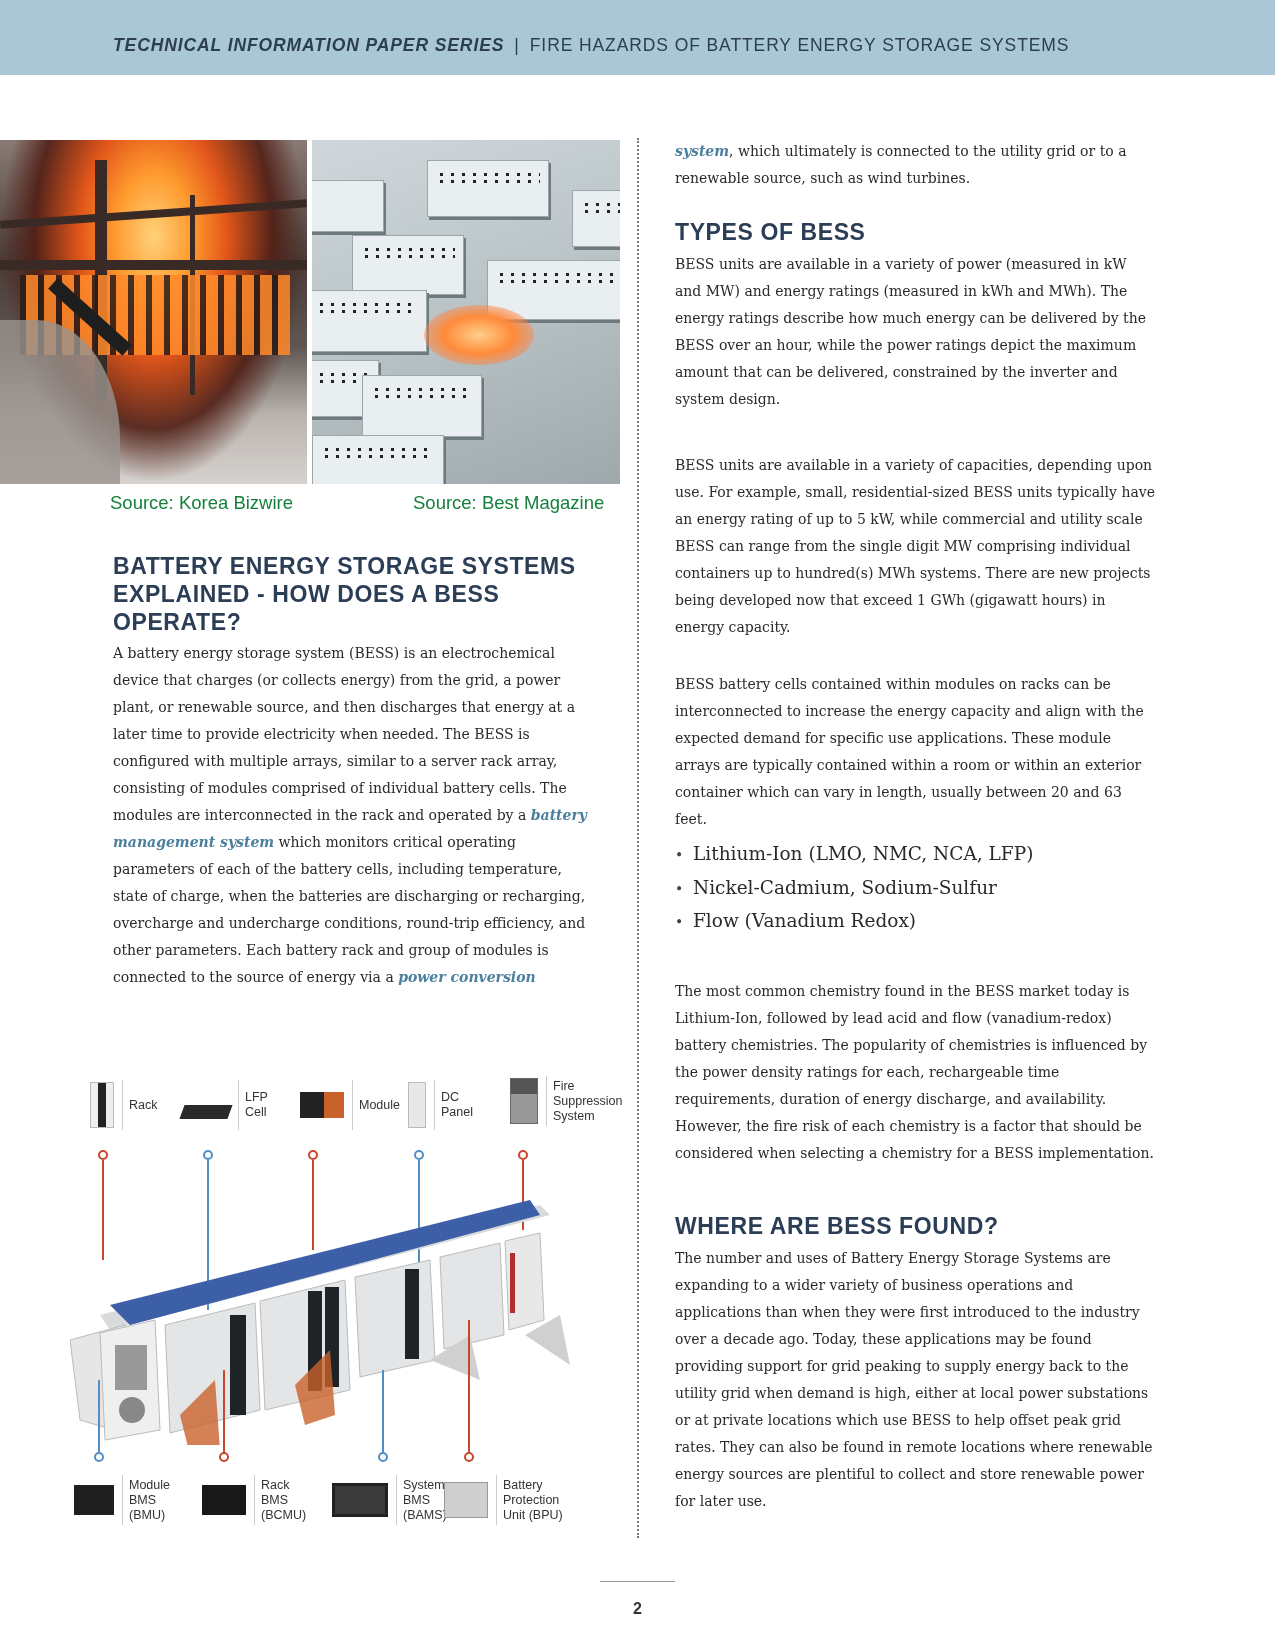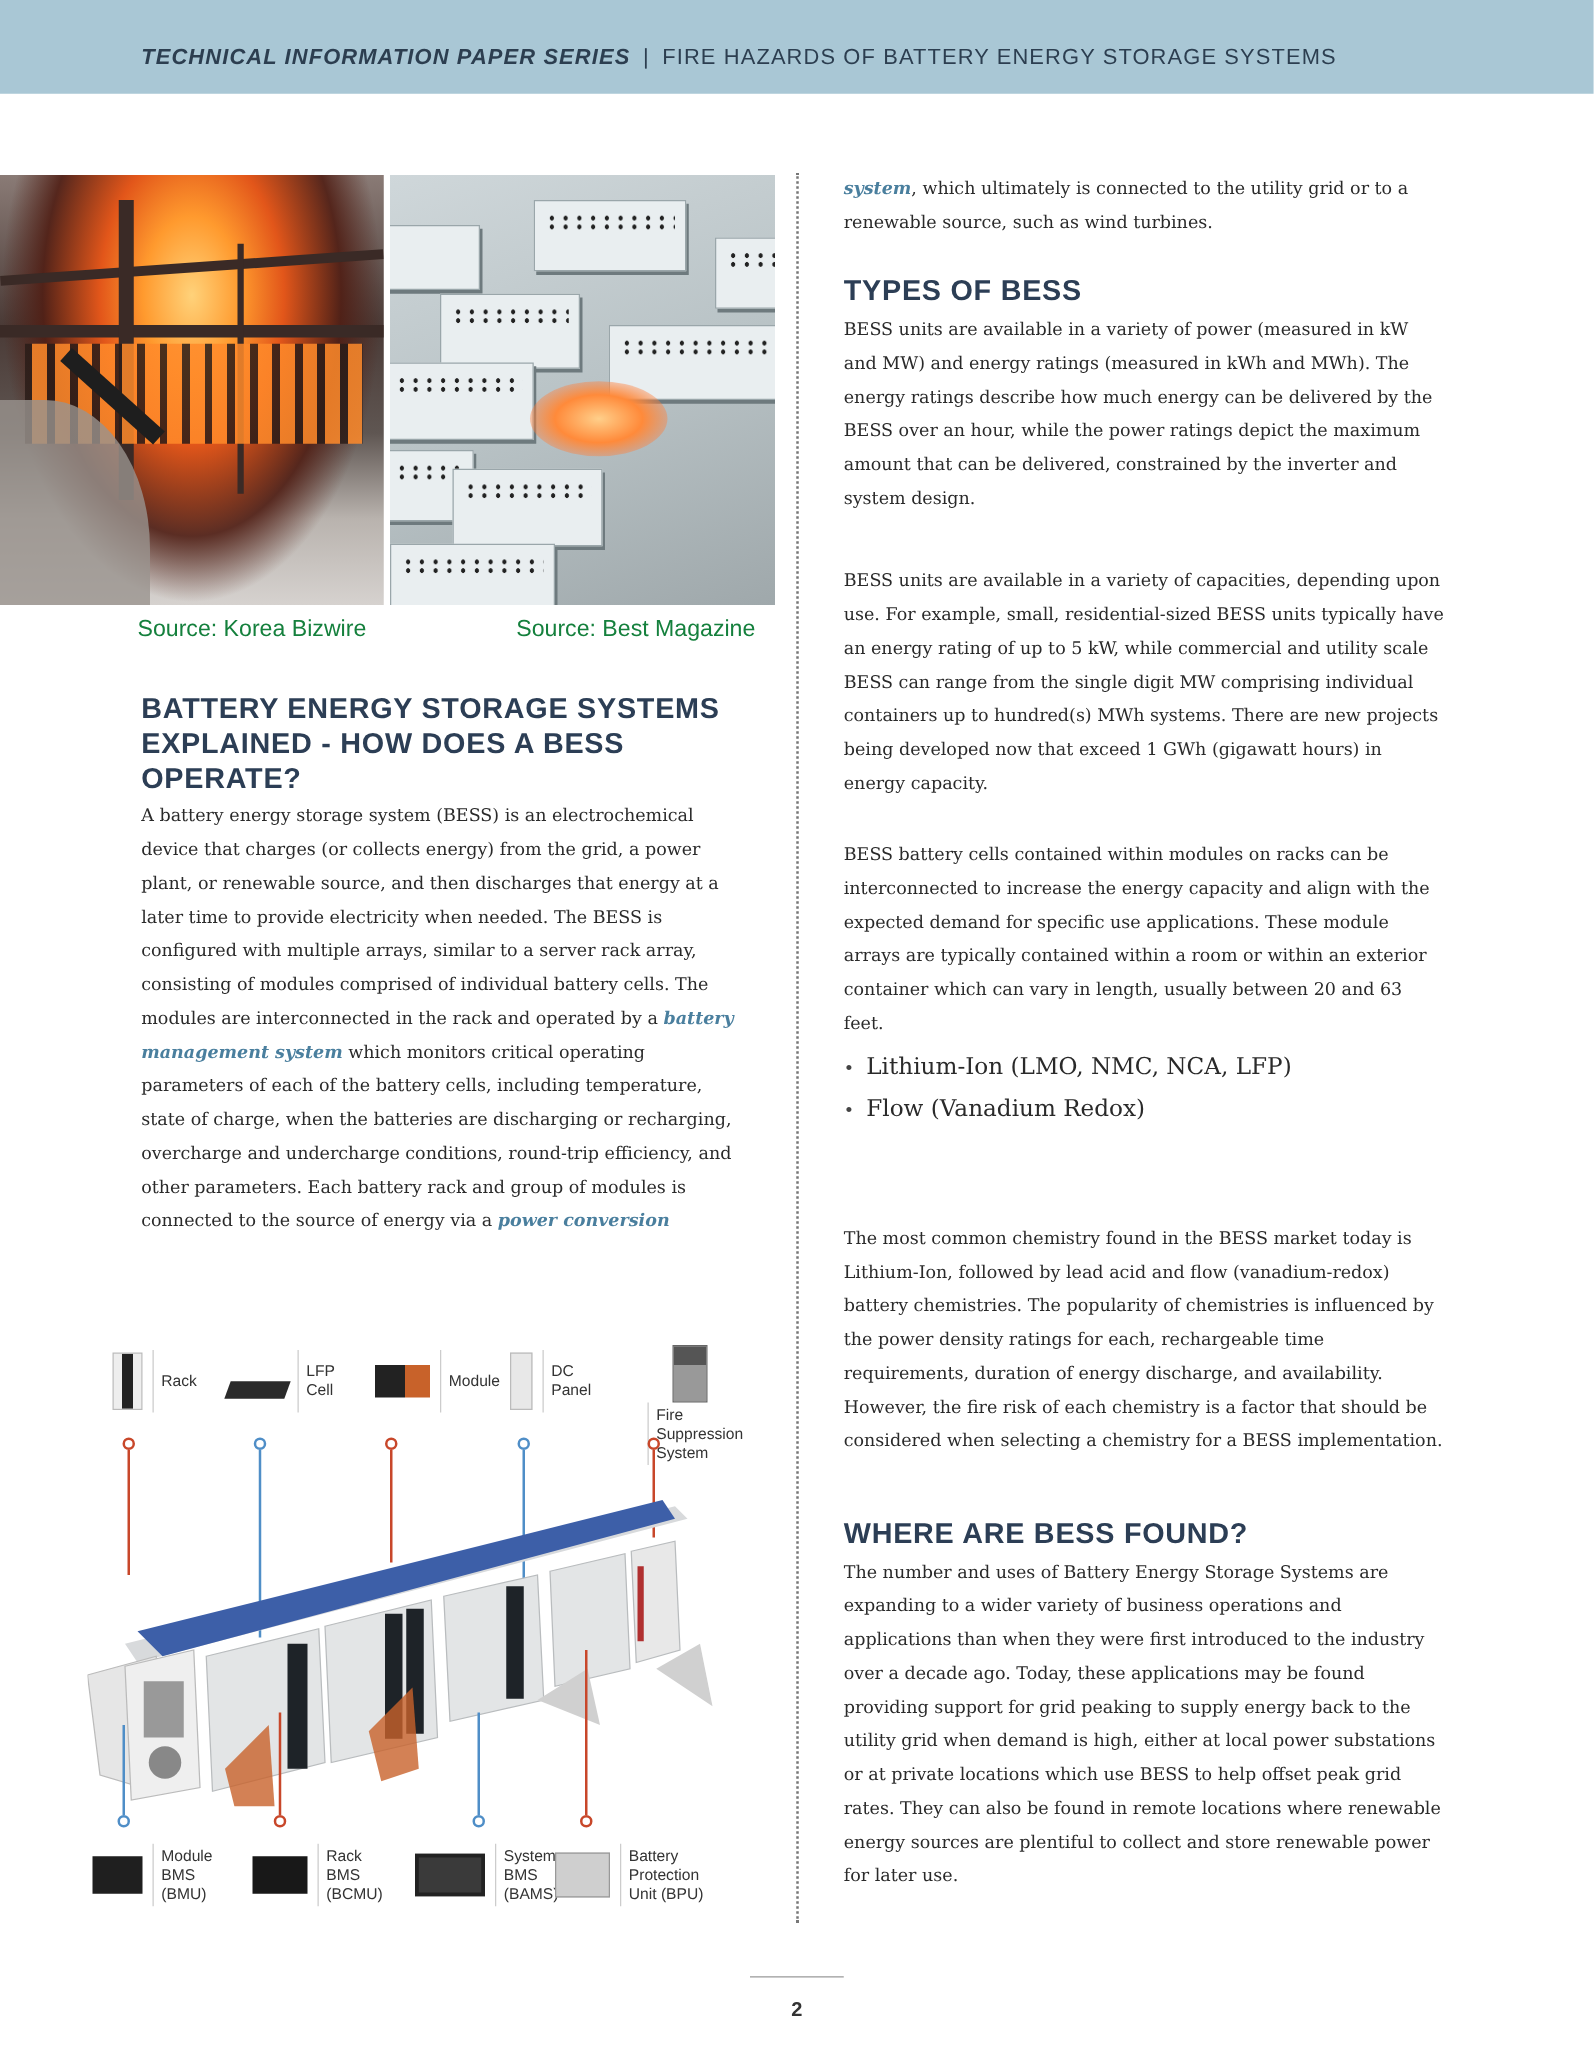--- a/index.html
+++ b/index.html
@@ -112,21 +112,21 @@
   </div>
   <div class="legend-item" style="left:230px;top:0;">
     <div class="legend-thumb" style="width:44px;height:26px;background:linear-gradient(90deg,#222 0 55%,#c8622a 55%);"></div>
     <div class="legend-label">Module</div>
   </div>
   <div class="legend-item" style="left:338px;top:0;align-items:center;">
     <div class="legend-thumb" style="width:16px;height:44px;background:#e8e8e8;border:1px solid #bbb;"></div>
     <div class="legend-label">DC
 Panel</div>
   </div>
-  <div class="legend-item" style="left:440px;top:-4px;flex-direction:column;">
+  <div class="legend-item" style="left:440px;top:-4px;">
     <div class="legend-thumb" style="width:26px;height:44px;background:linear-gradient(180deg,#555 0 35%,#999 35%);border:1px solid #666;"></div>
     <div class="legend-label">Fire
 Suppression
 System</div>
   </div>
 
   <div class="pin red" style="left:28px;top:70px;"></div>
   <div class="pin blue" style="left:133px;top:70px;"></div>
   <div class="pin red" style="left:238px;top:70px;"></div>
   <div class="pin blue" style="left:344px;top:70px;"></div>
@@ -199,20 +199,21 @@
 
 <p class="body-text" style="left:675px;top:138px;width:480px;"><a class="link">system</a><span>, which ultimately is connected to the utility grid or to a renewable source, such as wind turbines.</span></p>
 
 <h2 class="h2" style="left:675px;top:218px;">TYPES OF BESS</h2>
 <p class="body-text" style="left:675px;top:251px;width:480px;">BESS units are available in a variety of power (measured in kW and MW) and energy ratings (measured in kWh and MWh). The energy ratings describe how much energy can be delivered by the BESS over an hour, while the power ratings depict the maximum amount that can be delivered, constrained by the inverter and system design.</p>
 <p class="body-text" style="left:675px;top:452px;width:480px;">BESS units are available in a variety of capacities, depending upon use. For example, small, residential-sized BESS units typically have an energy rating of up to 5 kW, while commercial and utility scale BESS can range from the single digit MW comprising individual containers up to hundred(s) MWh systems. There are new projects being developed now that exceed 1 GWh (gigawatt hours) in energy capacity.</p>
 <p class="body-text" style="left:675px;top:671px;width:480px;">BESS battery cells contained within modules on racks can be interconnected to increase the energy capacity and align with the expected demand for specific use applications. These module arrays are typically contained within a room or within an exterior container which can vary in length, usually between 20 and 63 feet.</p>
 
 <ul class="bullets" style="left:675px;top:838px;">
   <li>Lithium-Ion (LMO, NMC, NCA, LFP)</li>
+  <li>Nickel-Cadmium, Sodium-Sulfur</li>
   <li>Flow (Vanadium Redox)</li>
 </ul>
 
 <p class="body-text" style="left:675px;top:978px;width:485px;">The most common chemistry found in the BESS market today is Lithium-Ion, followed by lead acid and flow (vanadium-redox) battery chemistries. The popularity of chemistries is influenced by the power density ratings for each, rechargeable time requirements, duration of energy discharge, and availability. However, the fire risk of each chemistry is a factor that should be considered when selecting a chemistry for a BESS implementation.</p>
 
 <h2 class="h2" style="left:675px;top:1212px;">WHERE ARE BESS FOUND?</h2>
 <p class="body-text" style="left:675px;top:1245px;width:485px;">The number and uses of Battery Energy Storage Systems are expanding to a wider variety of business operations and applications than when they were first introduced to the industry over a decade ago. Today, these applications may be found providing support for grid peaking to supply energy back to the utility grid when demand is high, either at local power substations or at private locations which use BESS to help offset peak grid rates. They can also be found in remote locations where renewable energy sources are plentiful to collect and store renewable power for later use.</p>
 
 <div class="footer-rule"></div>
 <div class="page-num">2</div>

